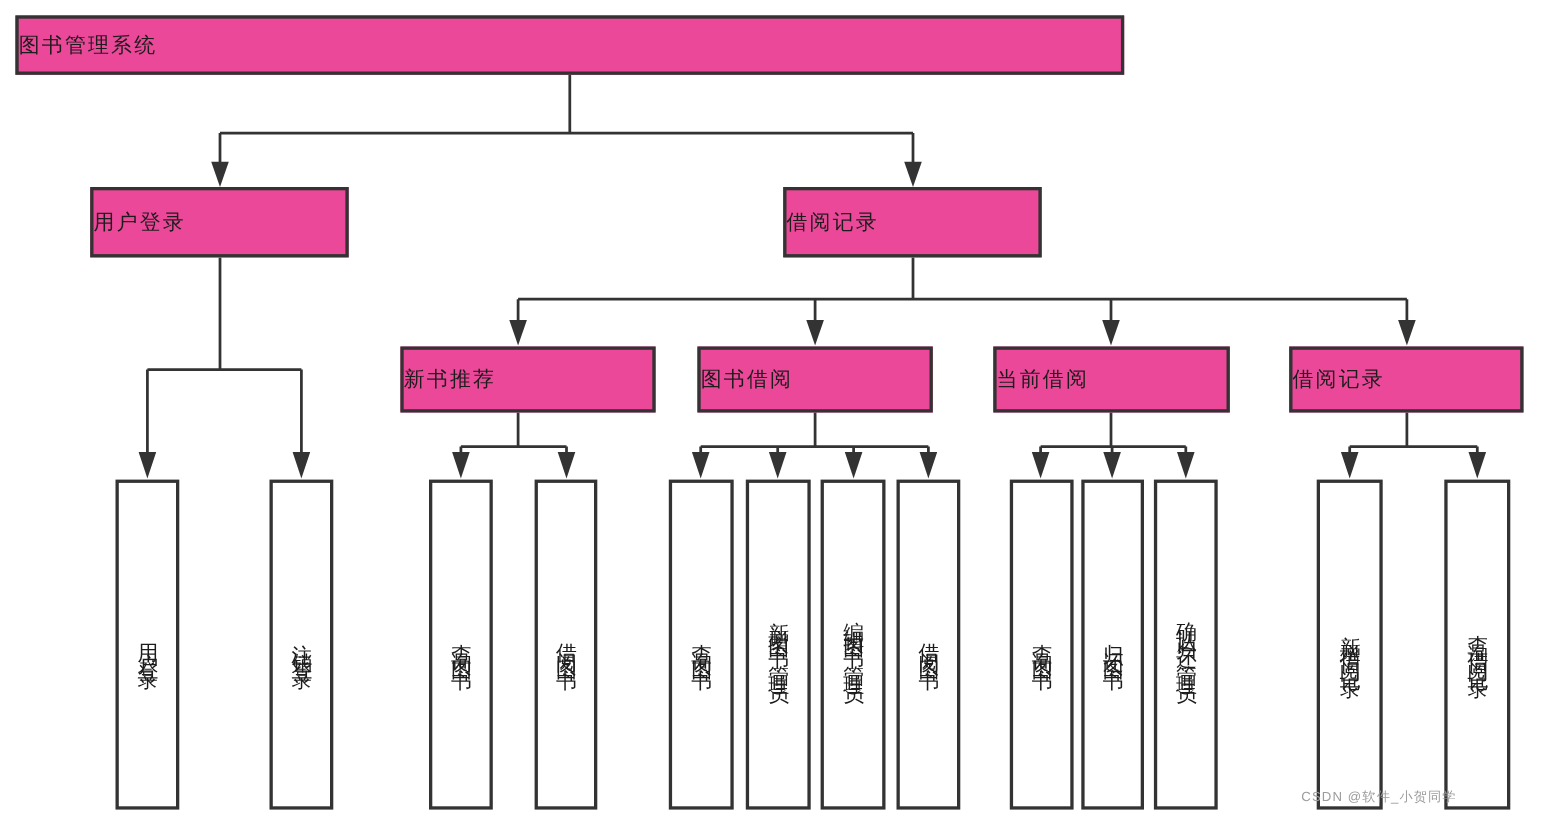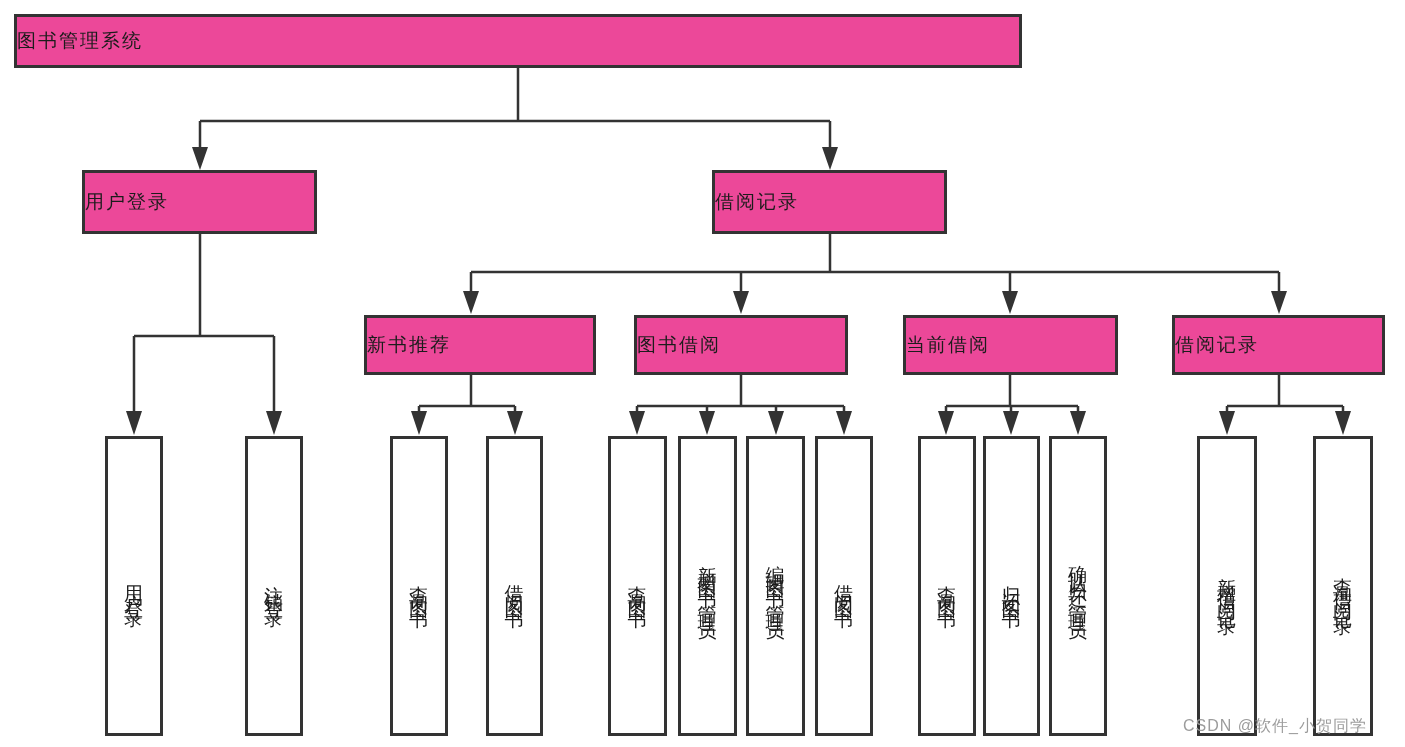--- a/index.html
+++ b/index.html
@@ -49,21 +49,21 @@
     writing-mode: vertical-rl;
     text-orientation: mixed;
     letter-spacing: 8px;
     line-height: 1;
     white-space: nowrap;
   }
   .watermark {
     position: absolute;
     left: 1183px;
     top: 716px;
-    font-size: 16px;
+    font-size: 12px;
     color: #9c9c9c;
     letter-spacing: 1px;
     z-index: 3;
     white-space: nowrap;
   }
 </style>
 </head>
 <body>
 
 <div class="canvas">

